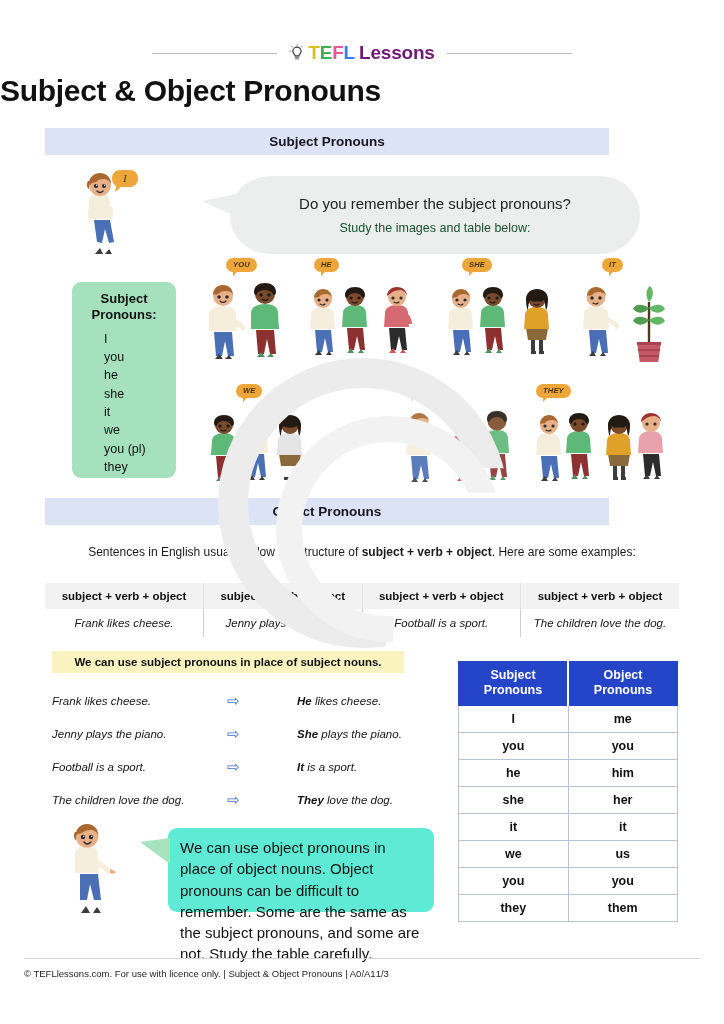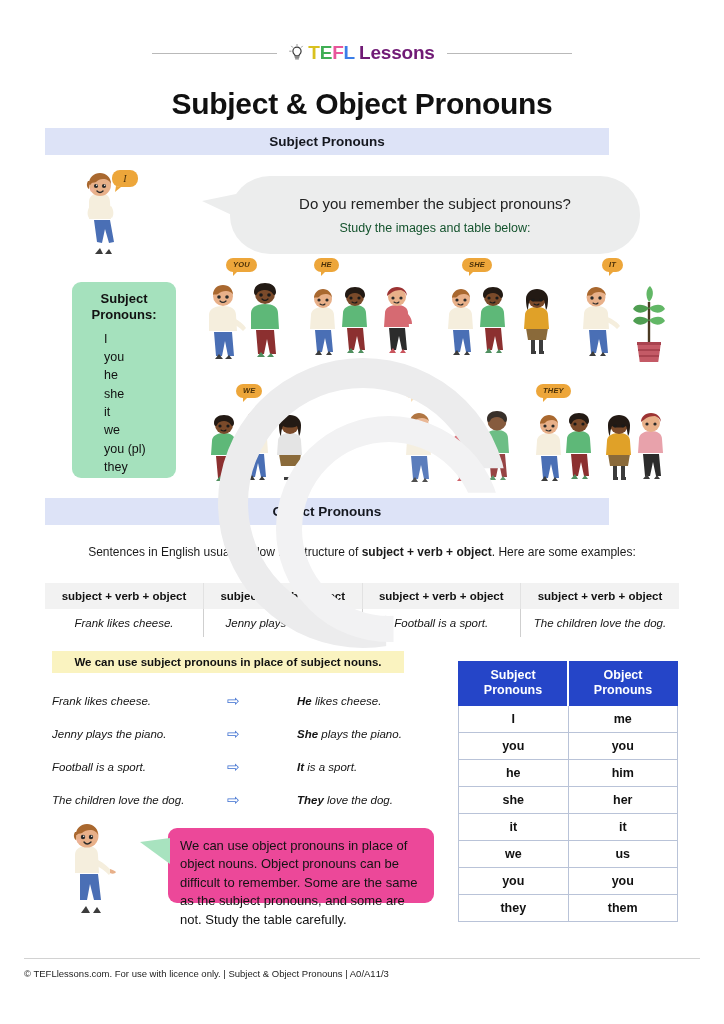--- a/index.html
+++ b/index.html
@@ -74,26 +74,25 @@
   .t-t { color: #d9c11f; }
   .t-e { color: #3fae54; }
   .t-f { color: #e8559a; }
   .t-l { color: #3a7ee8; }
   .t-lessons { color: #701a75; margin-left: 4px; }
 
   
   .title {
     position: absolute;
     left: 0; right: 0; top: 74px;
-    text-align: center;
+    text-align: left;
     font-size: 30px;
     font-weight: bold;
     letter-spacing: -0.3px;
     color: #111111;
-    margin-top: 13px;
   }
 
   
   .section-bar {
     position: absolute;
     left: 45px;
     width: 564px;
     height: 27px;
     background: #dde3f7;
     display: flex;
@@ -333,26 +332,26 @@
     left: 66px;
     top: 820px;
     width: 58px;
     height: 100px;
   }
   .green-bubble {
     position: absolute;
     left: 168px;
     top: 828px;
     width: 266px;
-    height: 75px;
-    background: #ec4899;
+    height: 84px;
+    background: #5eead4;
     border-radius: 9px;
     padding: 9px 12px;
     box-sizing: border-box;
-    font-size: 13px;
+    font-size: 15px;
     line-height: 1.42;
     color: #131313;
   }
   .green-bubble .gtail {
     position: absolute;
     left: -28px;
     top: 10px;
     width: 0; height: 0;
     border-top: 4px solid transparent;
     border-bottom: 22px solid transparent;

